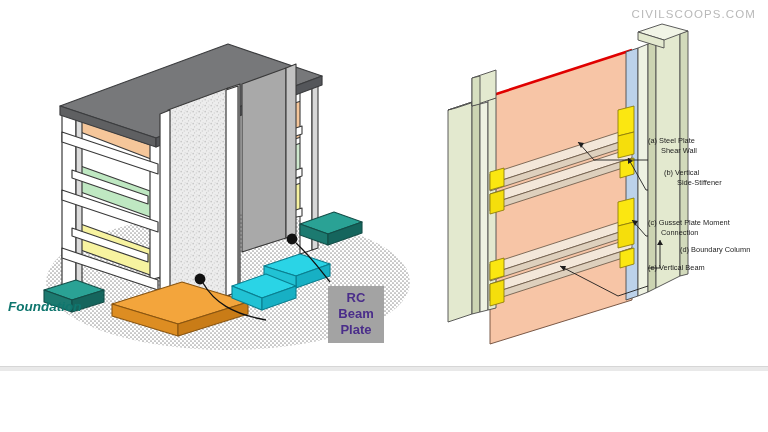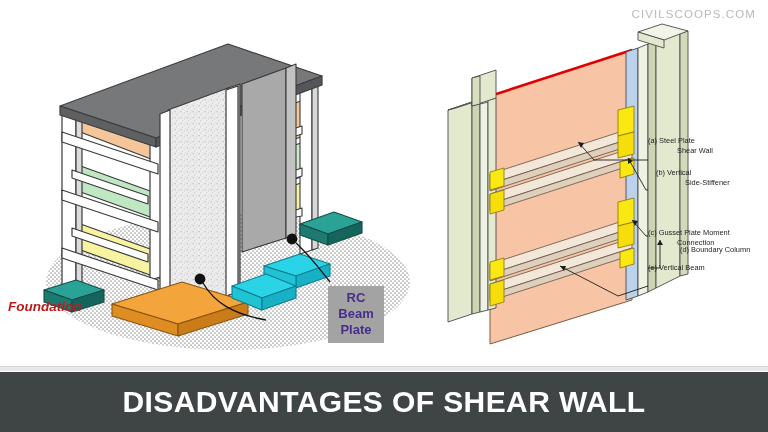--- a/index.html
+++ b/index.html
@@ -39,21 +39,21 @@
     white-space:nowrap;
   }
 
   
   .fig-left{position:absolute;left:0;top:14px;width:430px;height:345px;}
   .fig-left svg{display:block;}
 
   .lbl-foundation{
     position:absolute;left:8px;top:285px;
     font-size:13.5px;font-weight:bold;font-style:italic;
-    color:#b91c1c;
+    color:#0f766e;
     font-family:"Liberation Sans",sans-serif;
     white-space:nowrap;
   }
   .lbl-rcshear{
     position:absolute;left:328px;top:272px;
     width:52px;
     background:#a3a3a3;
     color:#4a2d8a;
     font-size:13px;font-weight:bold;line-height:16px;
     text-align:center;
@@ -66,24 +66,24 @@
   .fig-right svg{display:block;}
 
   .callouts{position:absolute;left:648px;top:0px;width:101px;height:345px;}
   .callout{
     position:absolute;
     font-size:7.4px;line-height:9.6px;
     color:#1d1d1d;
     font-family:"Liberation Sans",sans-serif;
     white-space:nowrap;
   }
-  .callout .ind{display:block;padding-left:29px;}
+  .callout .ind{display:block;padding-left:13px;}
   .c-a{top:136px;left:0;}
-  .c-b{top:168px;left:8px;}
-  .c-c{top:228px;left:0;}
+  .c-b{top:168px;left:16px;}
+  .c-c{top:218px;left:0;}
   .c-d{top:245px;left:0;margin-left:32px;}
   .c-e{top:263px;left:0;}
 </style>
 </head>
 <body>
 
 <div id="stage">
 
   <div class="watermark">CIVILSCOOPS.COM</div>
 
@@ -320,17 +320,14 @@
     </div>
     <div class="callout c-d">
       <span>(d) Boundary Column</span>
     </div>
     <div class="callout c-e">
       <span>(e) Vertical Beam</span>
     </div>
   </div>
 
   <div class="banner-sep"></div>
-  <div class="banner">
-    <div class="banner-title">DISADVANTAGES OF SHEAR WALL</div>
-  </div>
 
 </div>
 
 </body></html>

